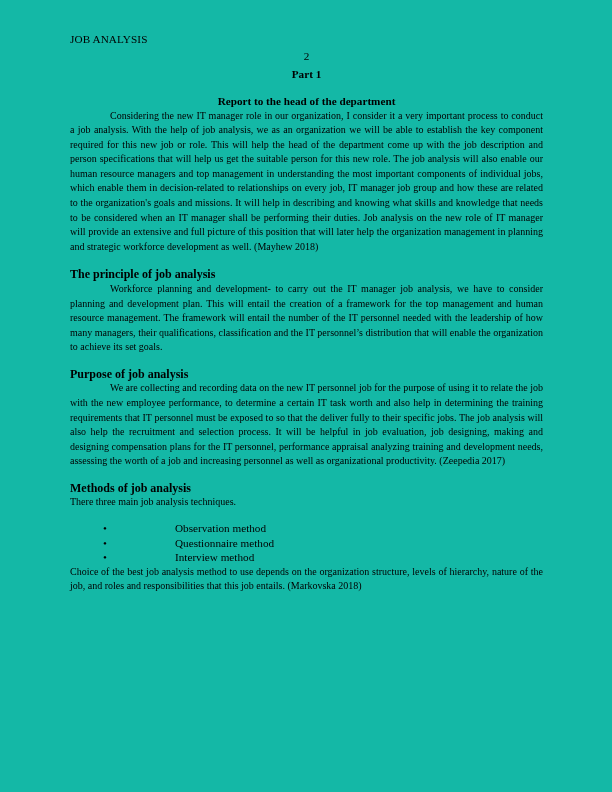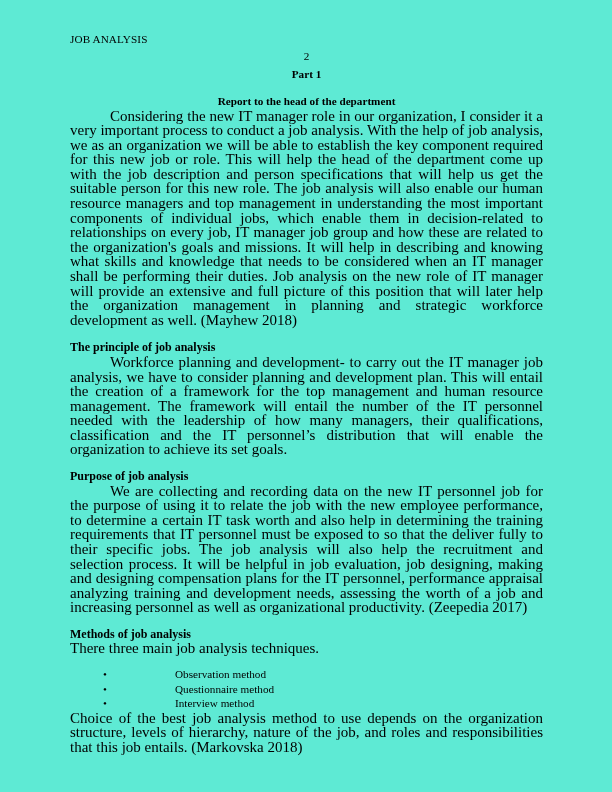--- a/index.html
+++ b/index.html
@@ -9,21 +9,21 @@
   }
   body {
     font-family: "Liberation Serif", "DejaVu Serif", serif;
     color: #000000;
     -webkit-font-smoothing: antialiased;
   }
   .page {
     position: relative;
     width: 612px;
     height: 792px;
-    background: #5eead4;
+    background: #14b8a6;
     overflow: hidden;
     box-sizing: border-box;
     text-decoration: underline;
   }
   .content {
     position: absolute;
     left: 70px;
     top: 32px;
     width: 473px;
   }
@@ -61,21 +61,21 @@
     font-weight: bold;
     font-size: 12px;
     line-height: 14.5px;
   }
   .h-principle { margin-top: 13px; }
   .h-purpose   { margin-top: 12px; }
   .h-methods   { margin-top: 12px; }
 
   
   p.body {
-    font-size: 15px;
+    font-size: 10px;
     line-height: 14.6px;
     text-align: justify;
     text-justify: inter-word;
     margin: 0;
     hyphens: none;
   }
   p.indent {
     text-indent: 40px;
   }
   .p-intro      { margin-top: 11px; }

